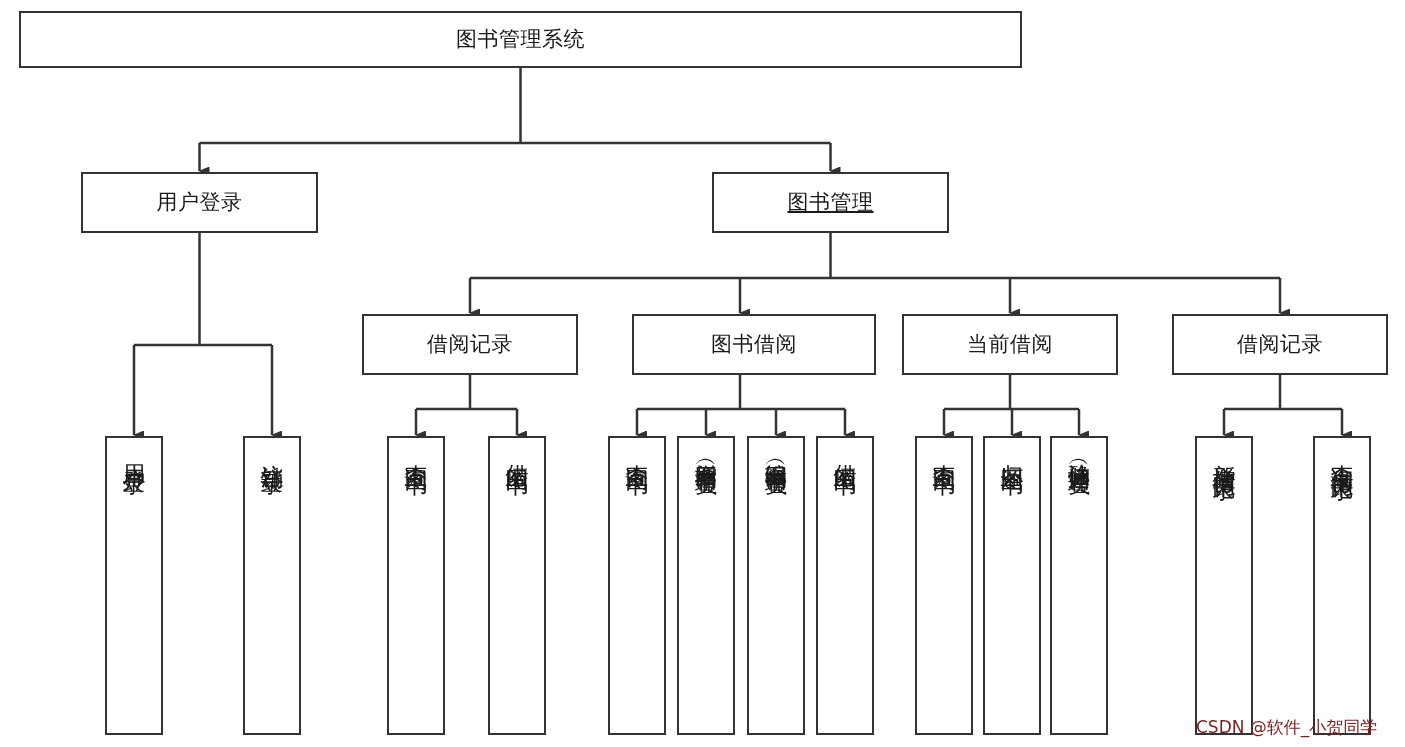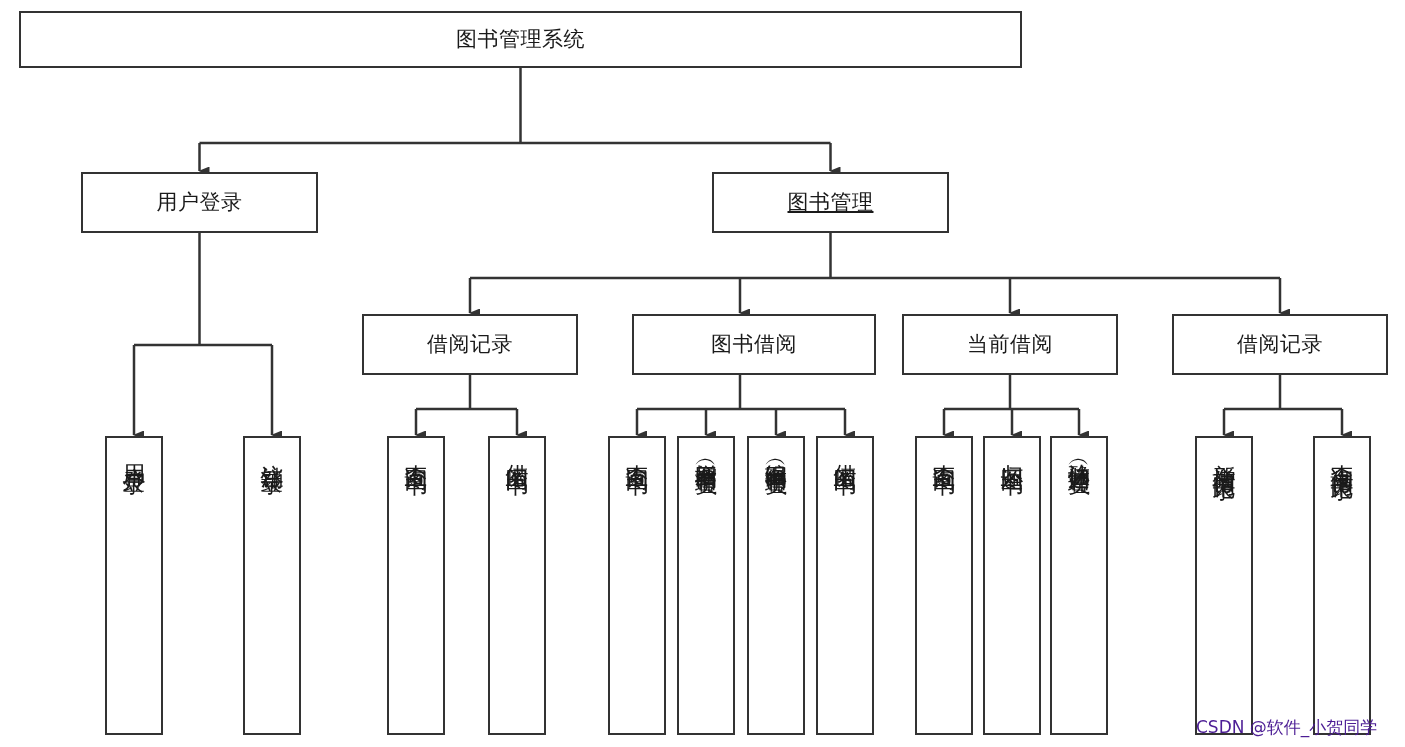--- a/index.html
+++ b/index.html
@@ -59,21 +59,21 @@
   }
   .node.vertical.tall-text .label {
     font-size: 22px;
     letter-spacing: 1.5px;
   }
   .watermark {
     position: absolute;
     left: 1196px;
     top: 716px;
     font-size: 17px;
-    color: #4c1d95;
+    color: #7f1d1d;
     white-space: nowrap;
     font-family: "DejaVu Sans", "Liberation Sans", sans-serif;
   }
 </style>
 </head>
 <body>
 
 <div id="diagram-root">
 
   <svg class="edges" viewBox="0 0 1405 747">

